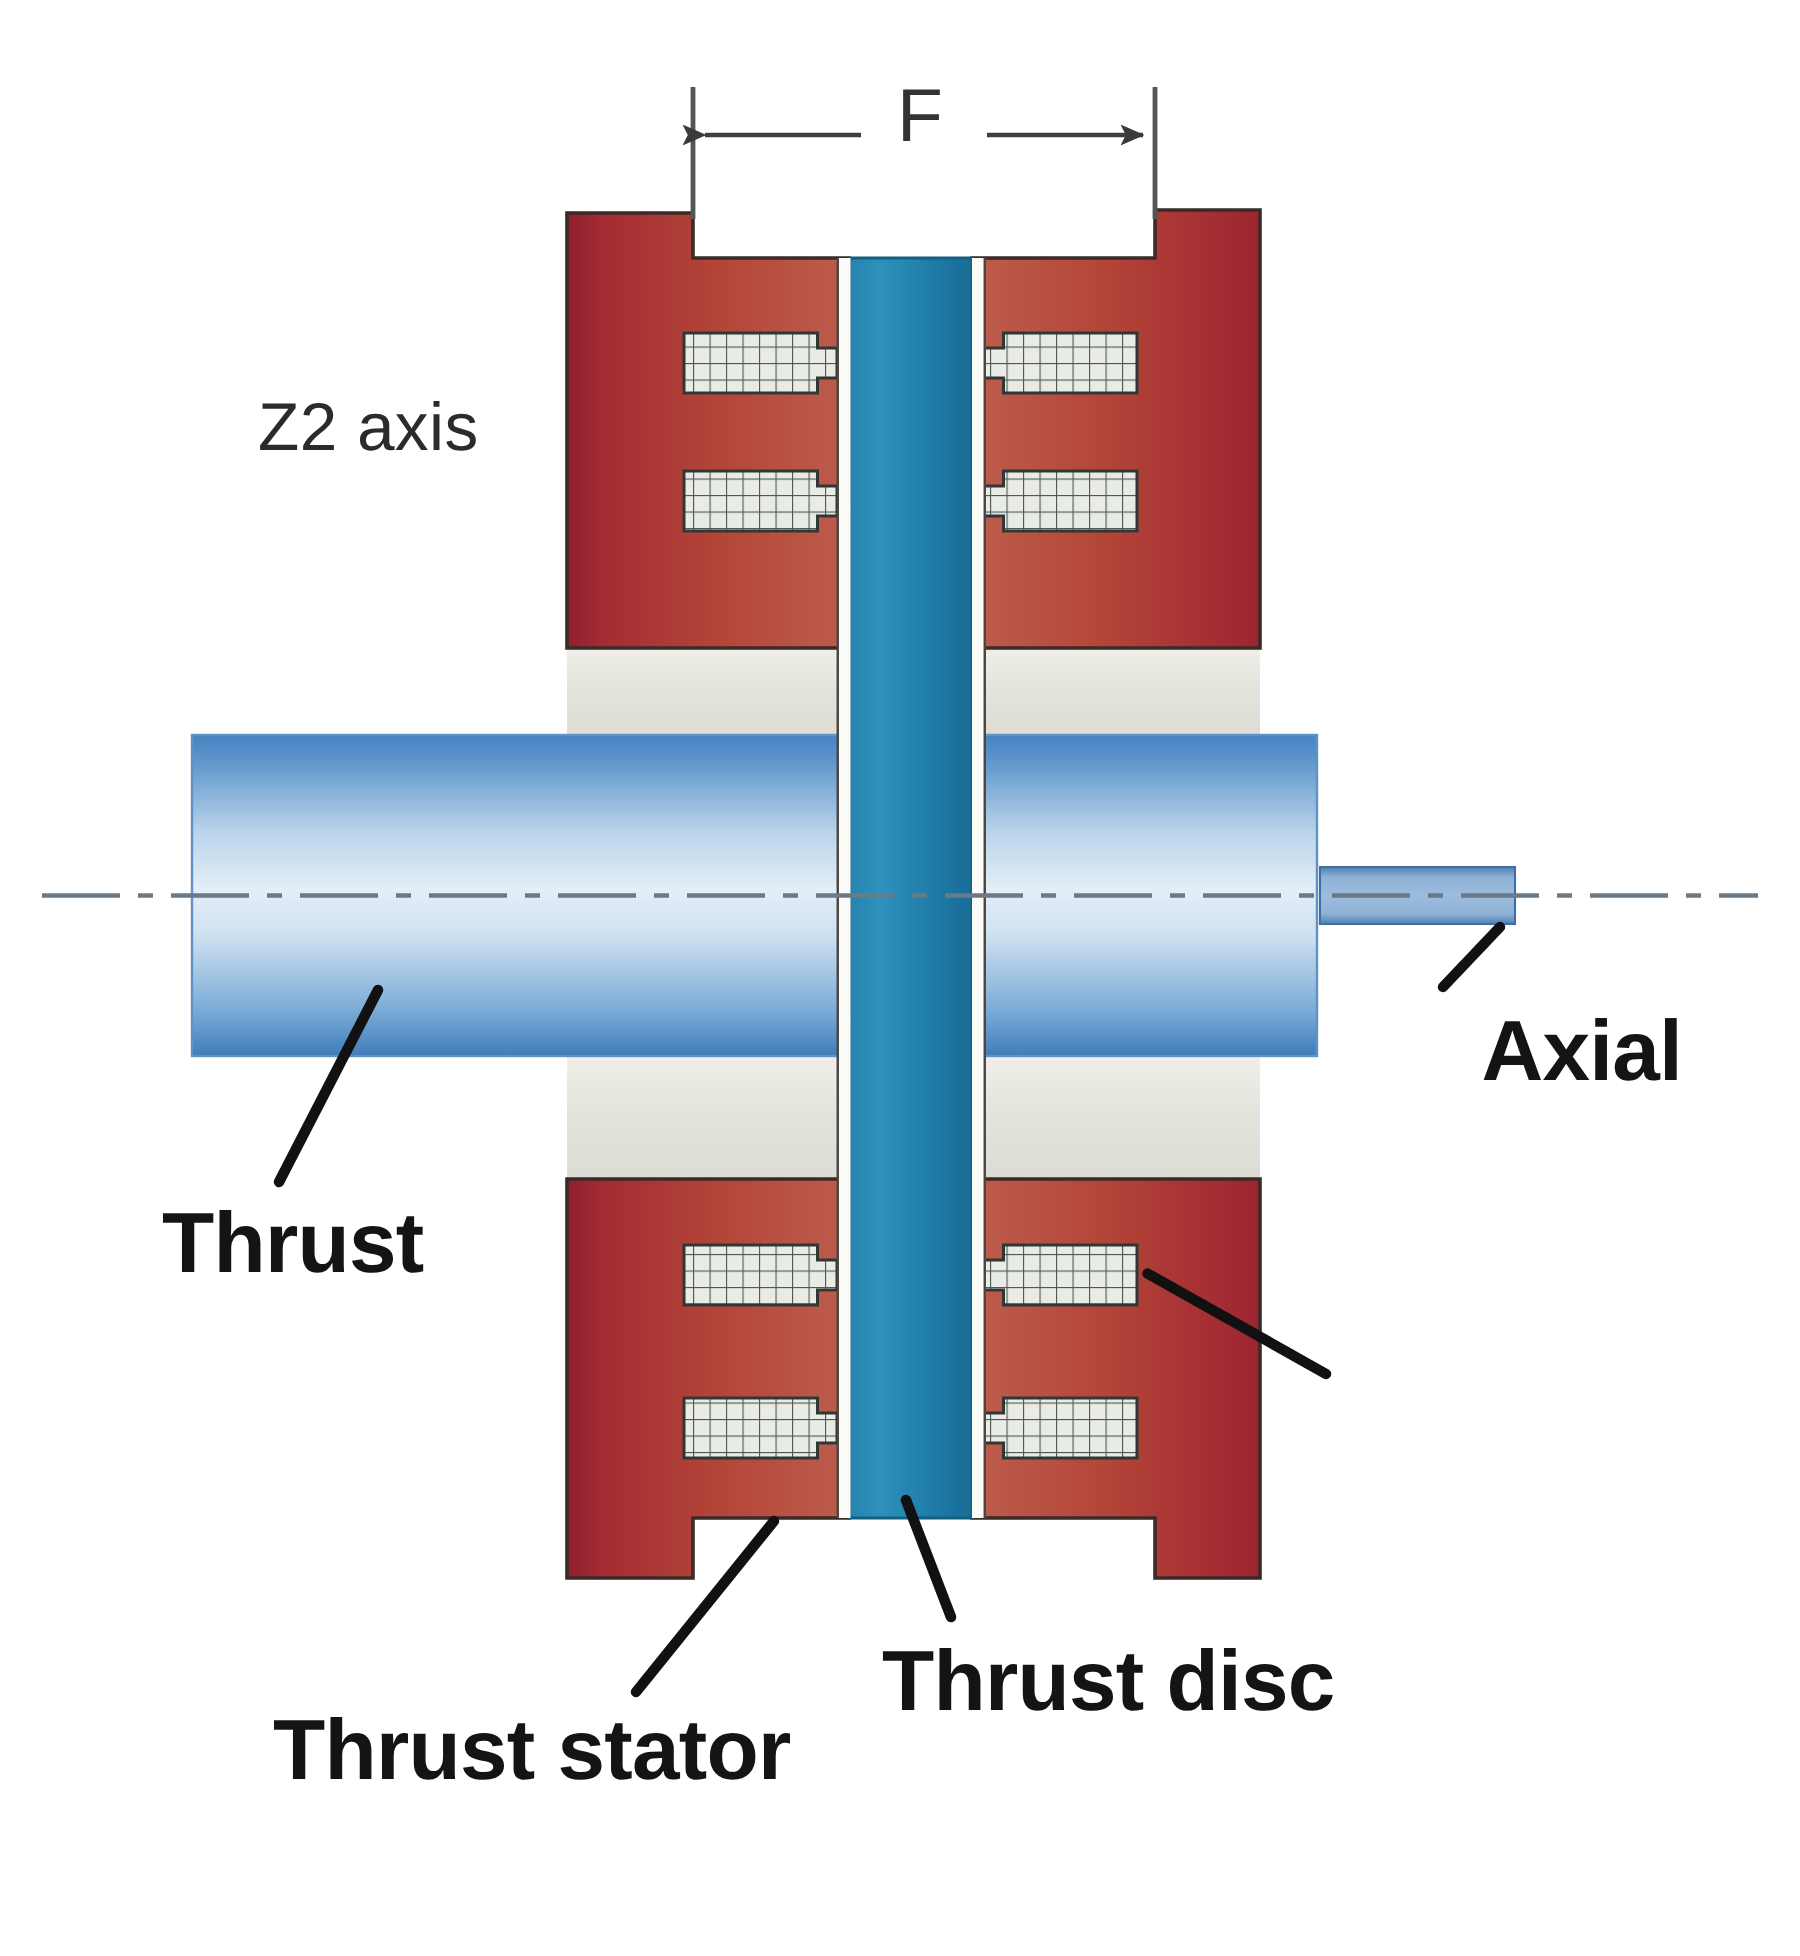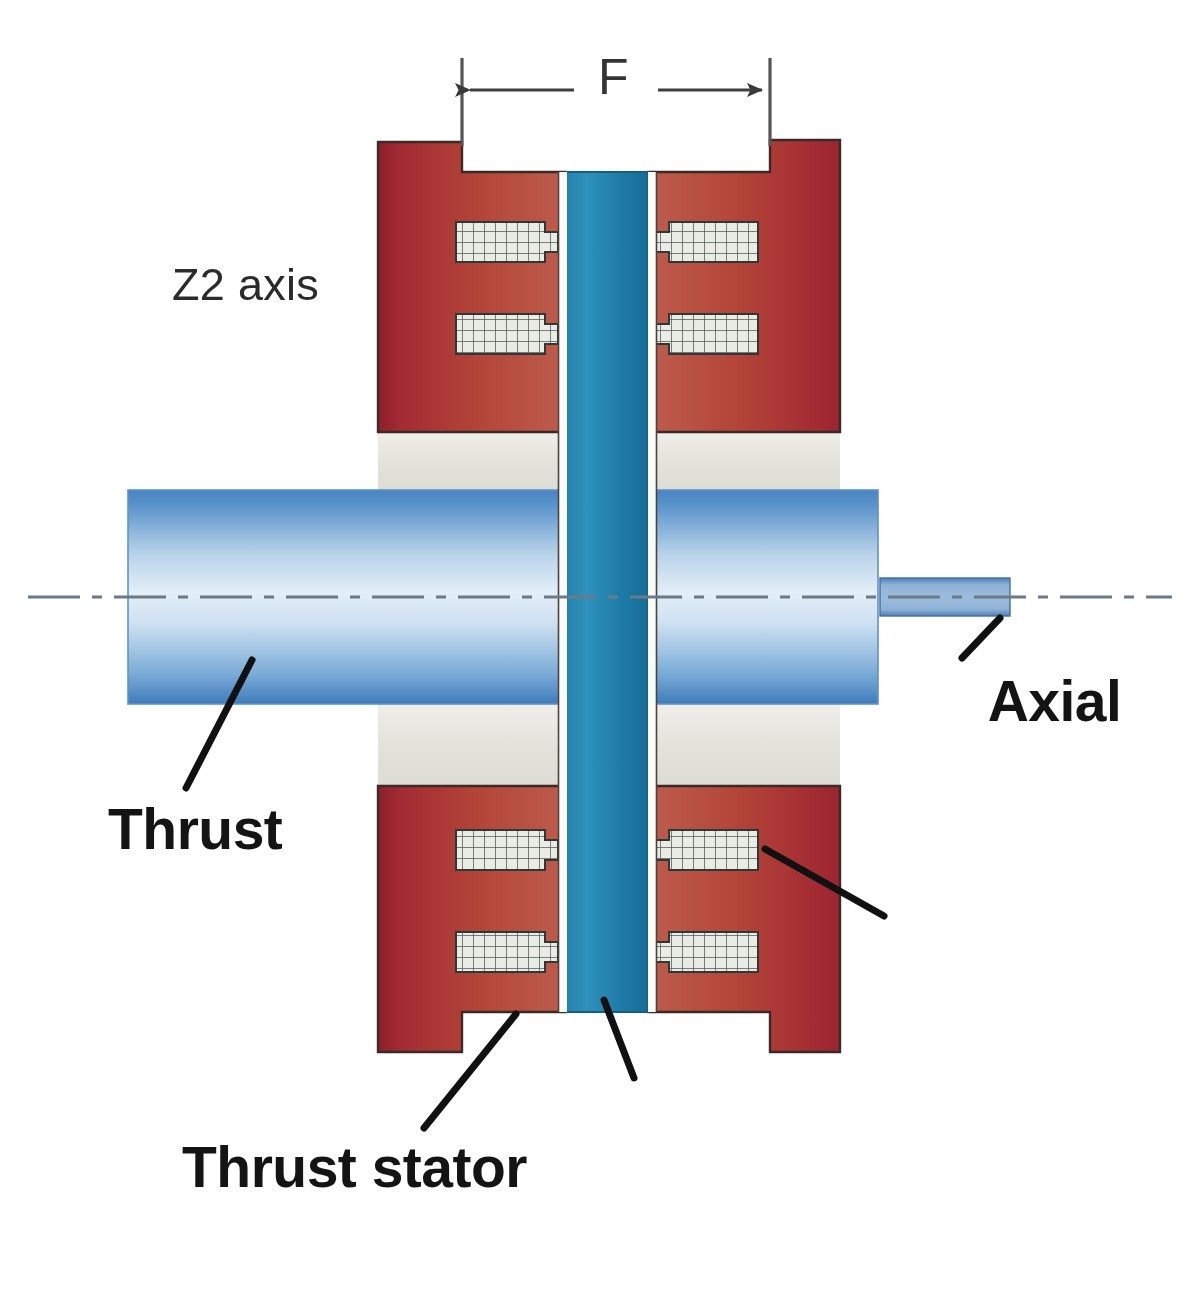--- a/index.html
+++ b/index.html
@@ -187,14 +187,15 @@
   <div class="lbl lbl-thin" style="left:172px; top:262px;">Z2 axis</div>
 
 
   <div class="lbl lbl-bold" style="left:108px; top:800px;">Thrust</div>
 
   <div class="lbl lbl-bold lbl-center" style="left:947px; top:672px; width:215px;">Axial</div>
 
 
   <div class="lbl lbl-bold" style="left:182px; top:1138px;">Thrust stator</div>
 
+  <div class="lbl lbl-bold" style="left:588px; top:1092px;">Thrust disc</div>
 
 </div>
 
 </body></html>

